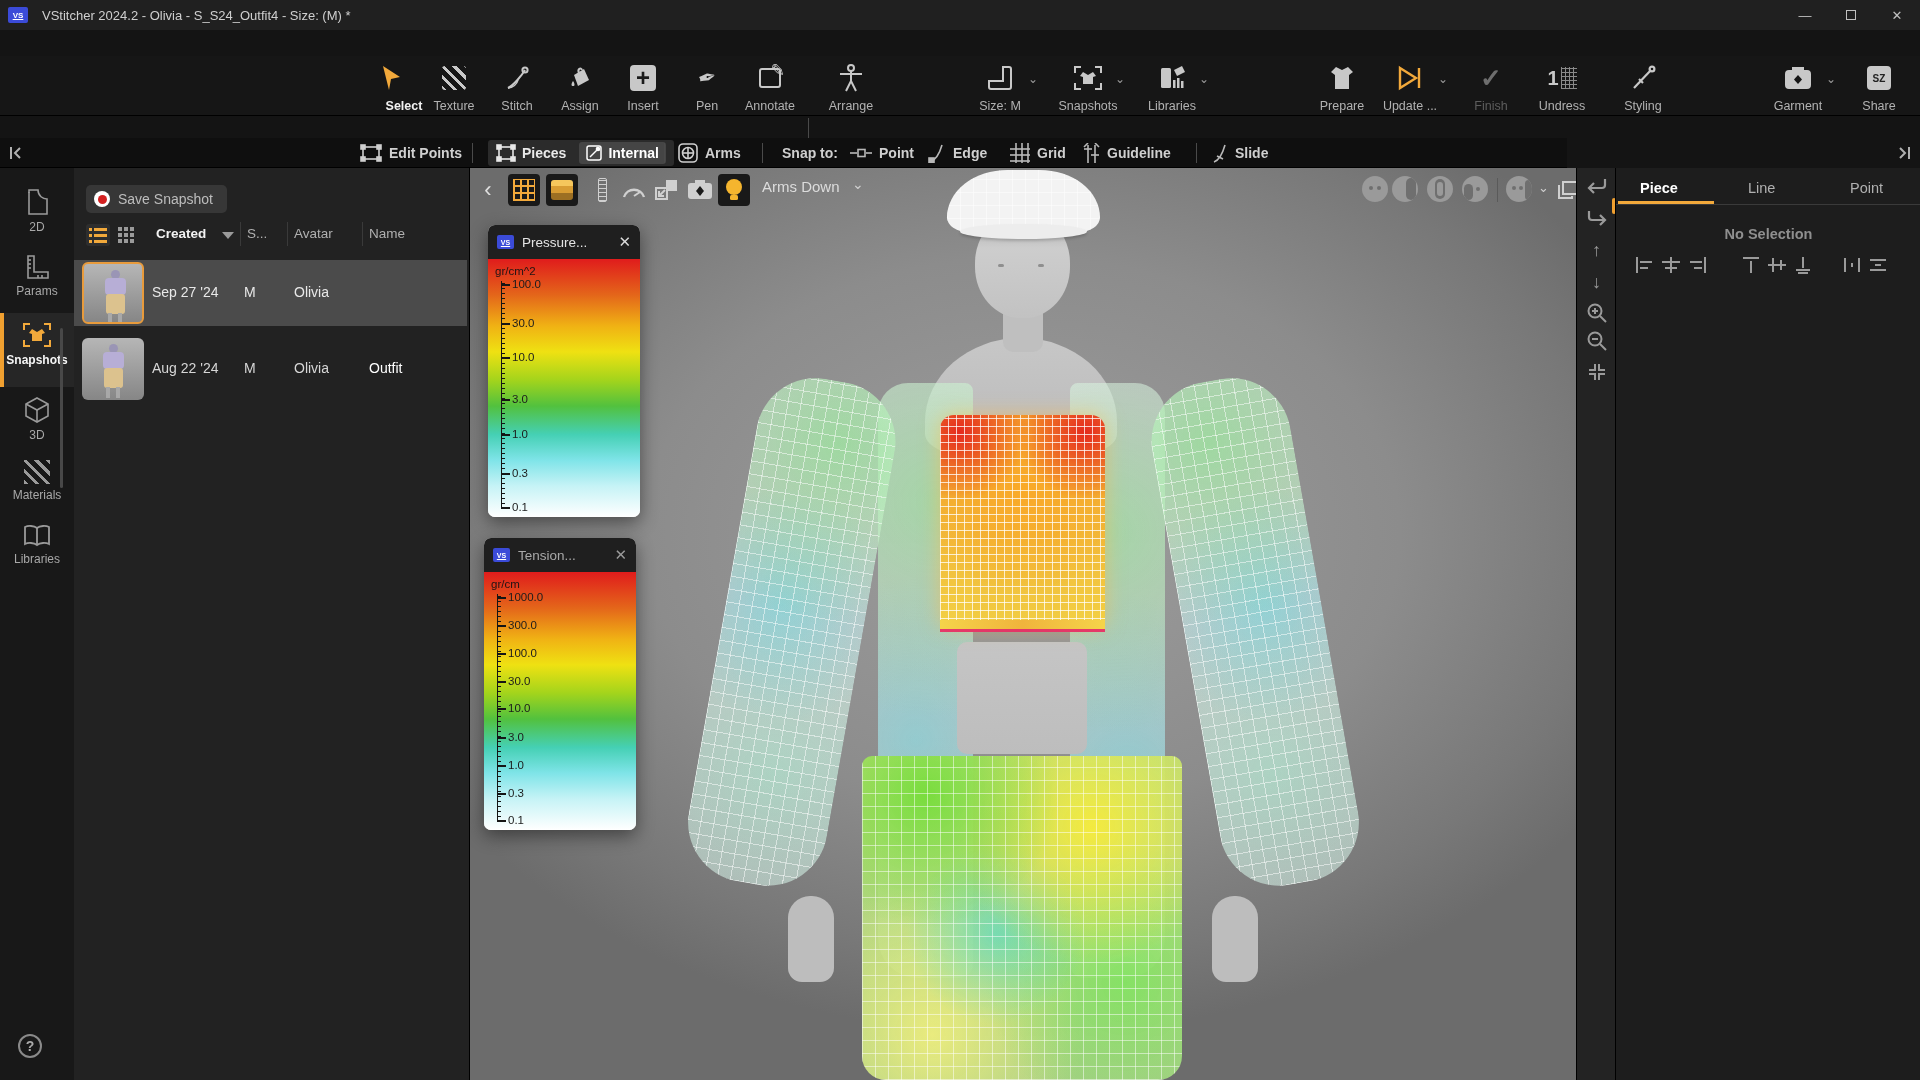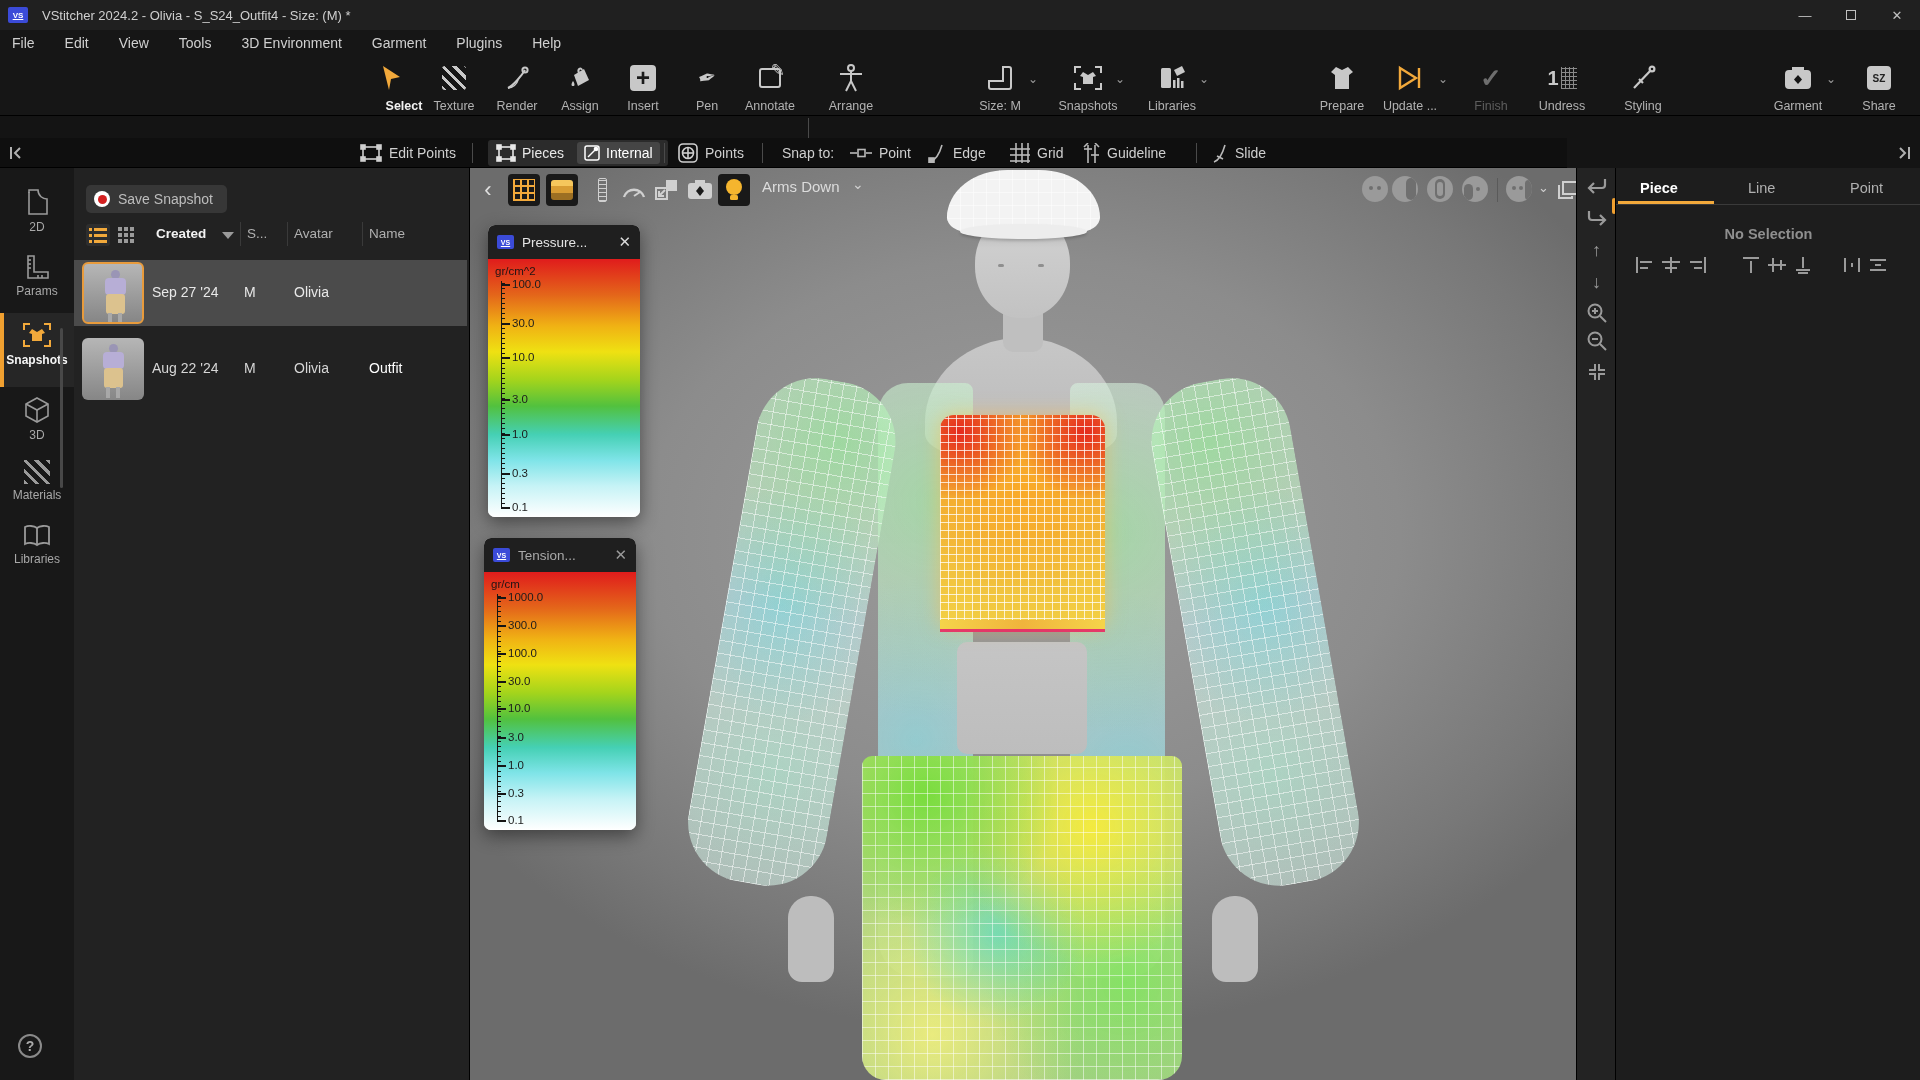--- a/index.html
+++ b/index.html
@@ -36,21 +36,21 @@
   .sz-ic { width:24px; height:24px; border:2px solid #c8c8c8; border-radius:3px; position:relative; }
   .sz-ic::after { content:""; position:absolute; left:-2px; top:-2px; width:14px; height:14px; background:#161616; border-right:2px solid #c8c8c8; border-bottom:2px solid #c8c8c8; }
   .share-sq { width:24px; height:24px; background:#c8c8c8; border-radius:4px; color:#222; font-size:10px; font-weight:bold;
     display:flex; align-items:center; justify-content:center; }
   .undress-ic { display:flex; align-items:flex-end; gap:2px; color:#c8c8c8; font-size:20px; font-weight:bold; }
   .undress-grid { width:16px; height:22px;
     background:repeating-linear-gradient(0deg,#8a8a8a 0 1px,transparent 1px 4px),repeating-linear-gradient(90deg,#8a8a8a 0 1px,transparent 1px 4px); }
   .pen-g { font-size:22px; color:#c8c8c8; display:inline-block; transform:rotate(-15deg); }
 
   
-  #toolbar2 { left:0; top:138px; width:1567px; height:30px; background:#0f0f0f; border-bottom:1px solid #000; }
+  #toolbar2 { left:0; top:138px; width:1567px; height:30px; background:#0f0f0f; border-bottom:1px solid #000;font-weight:bold; }
   .t2 { position:absolute; top:0; height:30px; display:flex; align-items:center; gap:7px; color:#cfcfcf; font-size:14px; }
   .t2 svg, .t2 .g { flex:none; }
   .t2div { position:absolute; top:5px; width:1px; height:20px; background:#4a4a4a; }
   #grp-pieces { position:absolute; left:488px; top:2px; height:26px; background:#2b2b2b; border-radius:3px; display:flex; align-items:center; padding:0 8px; gap:7px; color:#e8e8e8; font-size:14px; }
   #grp-internal { height:22px; background:#454545; border-radius:3px; display:flex; align-items:center; gap:6px; padding:0 7px; margin-left:6px; color:#fff; }
 
   
   #sidebar { left:0; top:168px; width:76px; height:912px; background:#181818; border-right:1px solid #000; }
   .sbi { position:absolute; left:0; width:74px; display:flex; flex-direction:column; align-items:center; gap:4px; }
   .sbi .lb { color:#a8a8a8; font-size:12px; }
@@ -134,30 +134,20 @@
     <div class="vsbadge" style="margin-left:8px">VS</div>
     <div class="title">VStitcher 2024.2 - Olivia - S_S24_Outfit4 - Size: (M) *</div>
     <div style="flex:1"></div>
     <div class="wctl">—</div>
     <div class="wctl">
         <span class="wbox"></span>
       </div>
     <div class="wctl">✕</div>
   </div>
 
-  <div class="abs" id="menubar">
-    <span>File</span>
-    <span>Edit</span>
-    <span>View</span>
-    <span>Tools</span>
-    <span>3D Environment</span>
-    <span>Garment</span>
-    <span>Plugins</span>
-    <span>Help</span>
-  </div>
 
   <div class="abs" id="toolbar">
     <div class="tbi active" style="left:391px">
       <div class="ic">
         <svg width="26" height="28">
             <polygon points="5,2 22,13 13,15 11,26" fill="#f2a93b"></polygon>
           </svg>
         </div>
       <div class="lb">Select</div>
     </div>
@@ -168,21 +158,21 @@
       <div class="lb">Texture</div>
     </div>
     <div class="tbi" style="left:517px">
       <div class="ic">
         <svg width="26" height="26" fill="none" stroke="#c8c8c8" stroke-width="2">
           <path d="M4,23 C10,20 18,10 21,5"></path>
             <circle cx="21" cy="5" r="2.6"></circle>
             <path d="M4,23 C9,23 13,19 14,15" stroke-width="1.4"></path>
           </svg>
         </div>
-      <div class="lb">Render</div>
+      <div class="lb">Stitch</div>
     </div>
     <div class="tbi" style="left:580px">
       <div class="ic">
         <svg width="26" height="26">
             <polygon points="7,10 17,4 22,15 11,21" fill="#c8c8c8"></polygon>
           <path d="M12,8 C10,4 14,2 15,5" fill="none" stroke="#c8c8c8" stroke-width="2"></path>
           <path d="M6,16 C4,19 4,21 6,21 C8,21 8,19 6,16" fill="#c8c8c8"></path>
           </svg>
         </div>
       <div class="lb">Assign</div>
@@ -349,21 +339,21 @@
       </span>
     </div>
     <div class="t2div" style="left:664px"></div>
     <div class="t2" style="left:678px">
       <svg width="20" height="20" fill="none" stroke="#cfcfcf" stroke-width="1.6">
         <rect x="1" y="1" width="18" height="18" rx="4"></rect>
           <circle cx="10" cy="10" r="5.5"></circle>
           <line x1="10" y1="5" x2="10" y2="15"></line>
           <line x1="5" y1="10" x2="15" y2="10"></line>
         </svg>
-      <span>Points</span>
+      <span>Arms</span>
     </div>
     <div class="t2div" style="left:762px"></div>
     <div class="t2" style="left:782px">
         <span>Snap to:</span>
       </div>
     <div class="t2" style="left:850px">
       <svg width="22" height="12" stroke="#b8b8b8" stroke-width="1.6" fill="none">
         <line x1="0" y1="6" x2="7" y2="6"></line>
           <rect x="8" y="2.5" width="7" height="7"></rect>
           <line x1="16" y1="6" x2="22" y2="6"></line>

